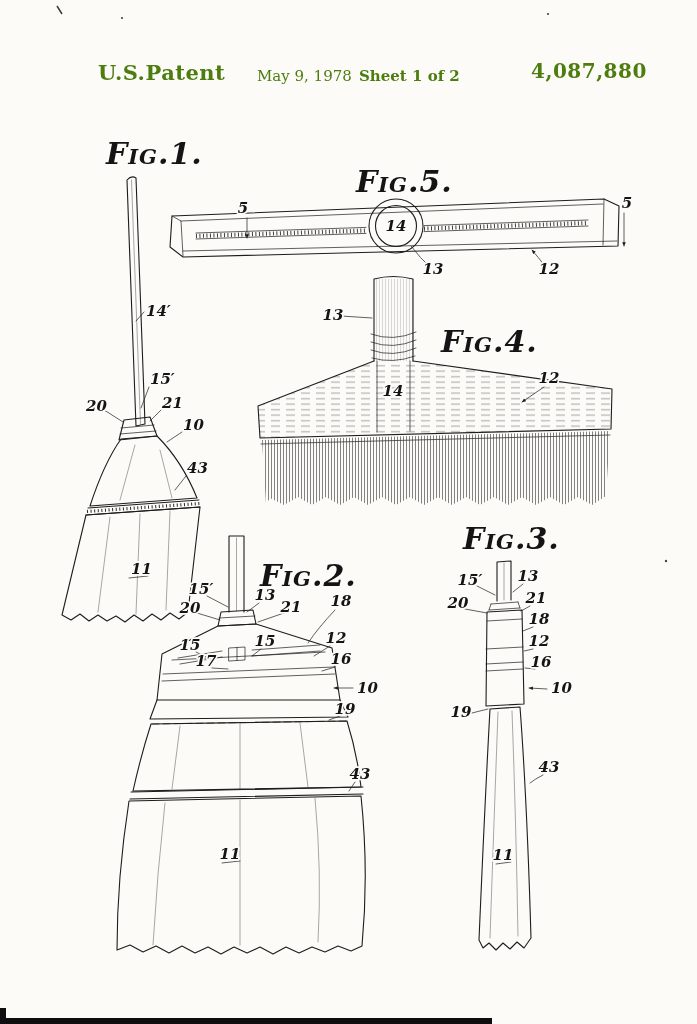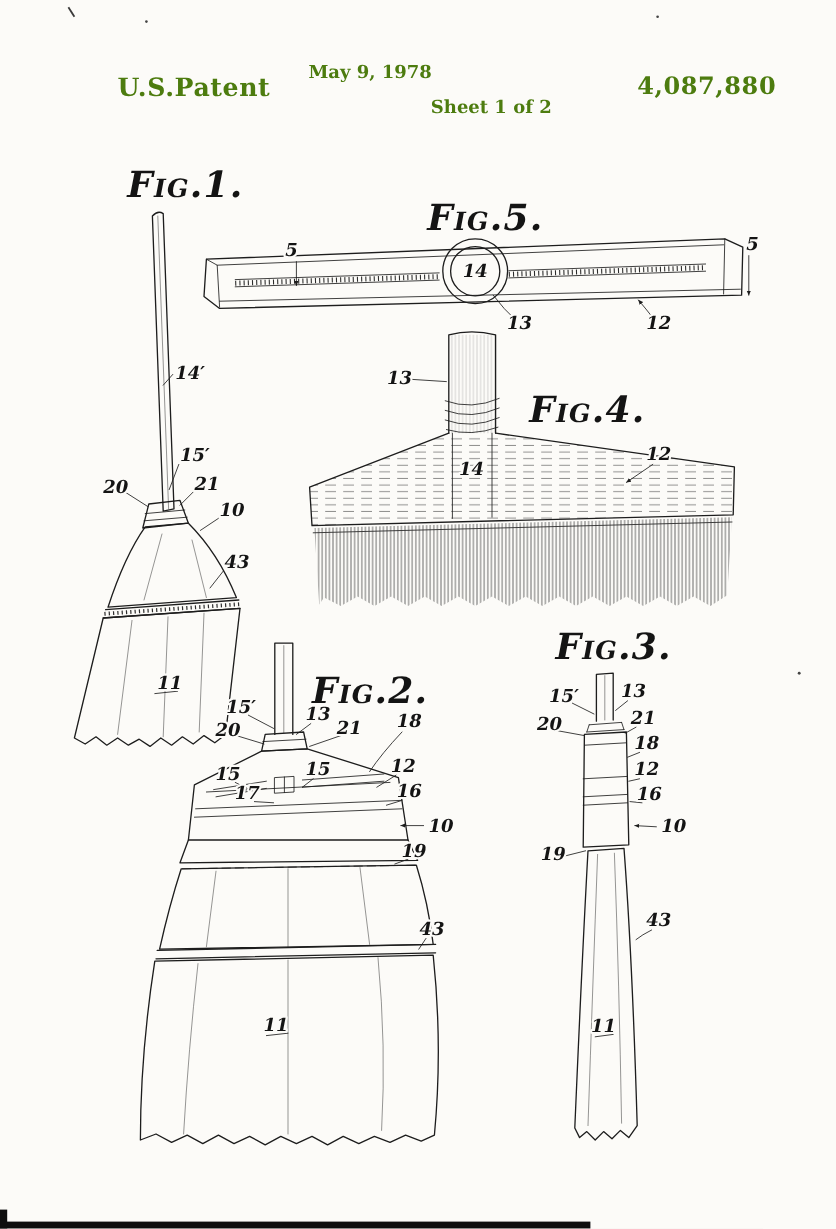--- a/index.html
+++ b/index.html
@@ -1,22 +1,22 @@
 <!DOCTYPE html>
 <html><head>
 <meta charset="utf-8">
 <style>
   html,body{margin:0;padding:0;}
   body{width:697px;height:1024px;background:#e9e7e2;}
   .page{position:relative;width:697px;height:1024px;background:#fcfbf8;overflow:hidden;
         font-family:"DejaVu Serif",serif;color:#161616;}
   .hdr span{position:absolute;white-space:nowrap;color:#4d7c0f;text-align:center;}
   .h-title{left:98px;top:60px;font-weight:700;font-size:21px;letter-spacing:.5px;}
-  .h-date{left:257px;top:51px;font-weight:700;font-size:15px;}
-  .h-sheet{left:359px;top:67px;font-weight:700;font-size:15px;margin-top:13px;}
+  .h-date{left:257px;top:67px;font-weight:400;font-size:15px;}
+  .h-sheet{left:359px;top:67px;font-weight:700;font-size:15px;}
   .h-number{left:531px;top:59px;font-weight:700;font-size:20px;letter-spacing:.5px;}
   svg.art{position:absolute;left:0;top:0;}
   .ln{stroke:#1d1d1d;stroke-width:1.1;fill:none;stroke-linecap:round;stroke-linejoin:round;}
   .thin{stroke-width:0.7;}
   .faint{opacity:.55;}
   .cap{font-style:italic;font-variant:small-caps;font-weight:700;font-size:30px;
        font-family:"DejaVu Serif",serif;fill:#141414;letter-spacing:1px;}
   .ref{font-style:italic;font-weight:700;font-size:15px;font-family:"DejaVu Serif",serif;fill:#141414;}
   .halo{paint-order:stroke;stroke:#fcfbf8;stroke-width:3.5px;stroke-linejoin:round;}
 </style>

